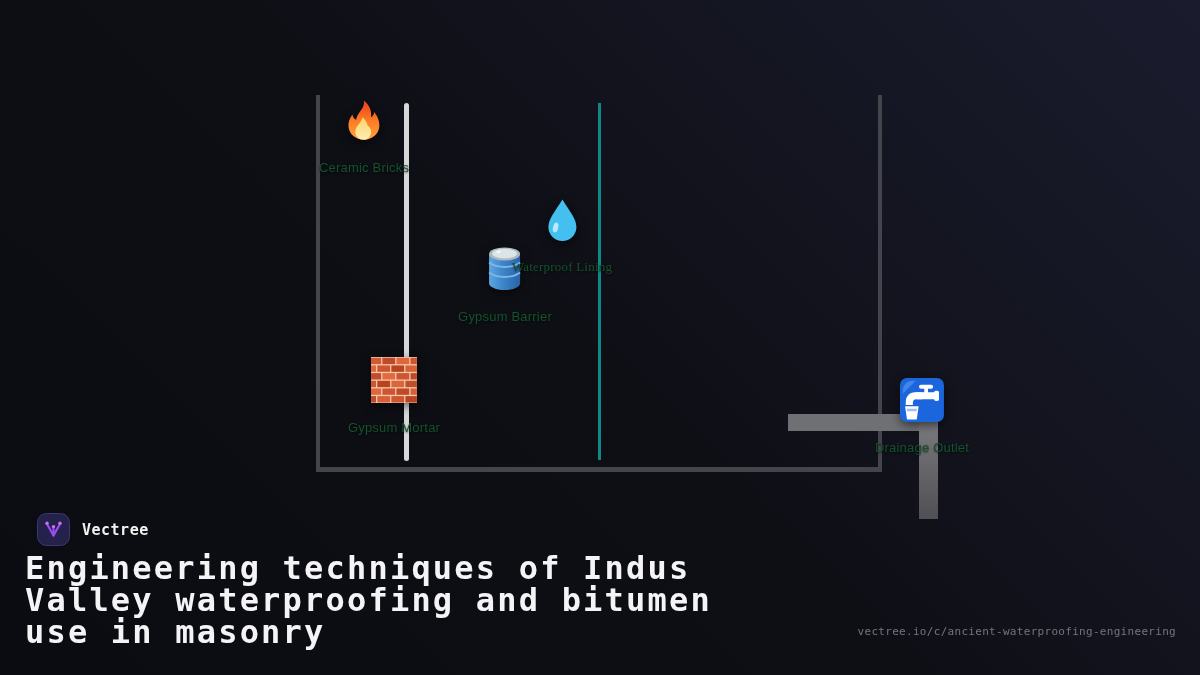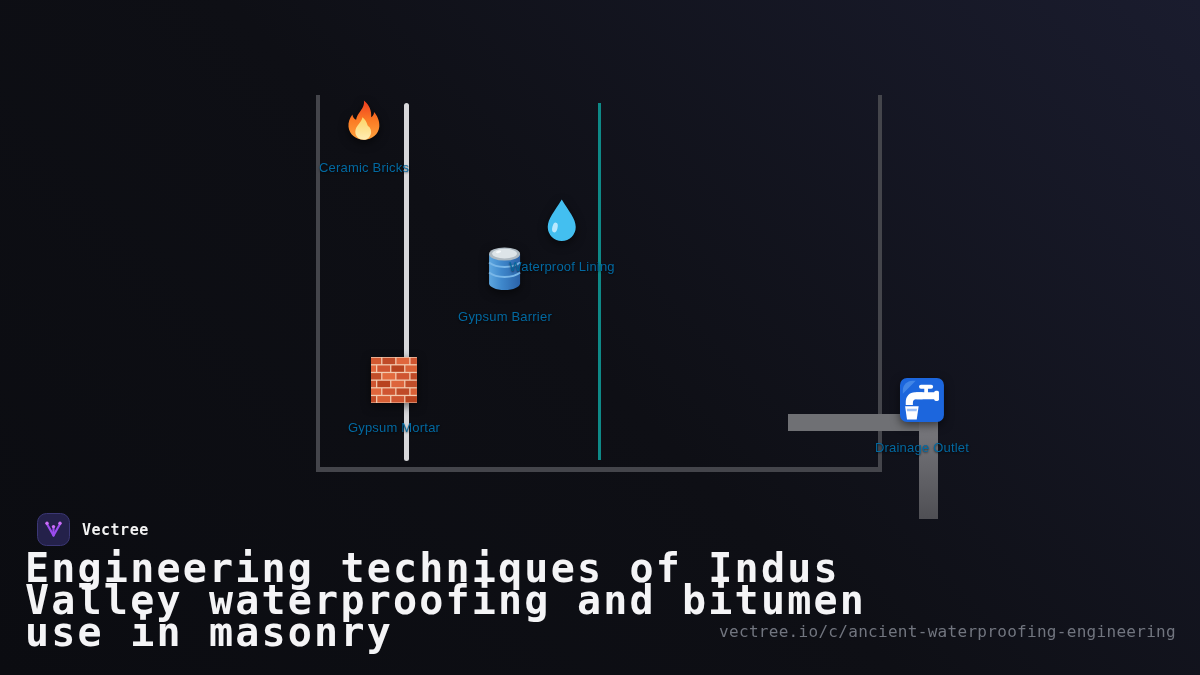--- a/index.html
+++ b/index.html
@@ -14,28 +14,28 @@
   .wall-left{left:316px;top:95px;width:4px;height:377px;}
   .wall-bottom{left:316px;top:467px;width:566px;height:5px;}
   .wall-right{left:878px;top:95px;width:4px;height:377px;}
   .layer-white{left:404px;top:103px;width:5px;height:358px;background:#d7d7da;border-radius:3px;}
   .layer-teal{left:598px;top:103px;width:3px;height:357px;background:#0e8987;}
   .pipe-h{left:788px;top:414px;width:150px;height:17px;background:#6f7074;}
   .pipe-v{left:919px;top:414px;width:19px;height:105px;background:linear-gradient(#7d7d82,#4f4f54);}
   
   .node{position:absolute;transform:translateX(-50%);display:flex;flex-direction:column;align-items:center;width:max-content;}
   .node .icon{display:block;filter:drop-shadow(0 3px 5px rgba(0,0,0,.55));}
-  .node .label{margin-top:17px;font-size:13px;line-height:16px;color:#0369a1;letter-spacing:.2px;
+  .node .label{margin-top:17px;font-size:13px;line-height:16px;color:#14532d;letter-spacing:.2px;
     text-shadow:0 1px 2px rgba(0,0,0,.6);white-space:nowrap;}
   
   .brand-row{left:25px;top:513px;display:flex;align-items:center;gap:12px;padding-left:12px;}
   .brand-name{font-family:"DejaVu Sans Mono",monospace;font-weight:bold;font-size:15px;color:#f2f2f2;letter-spacing:.5px;}
   .title{left:25px;top:552px;margin:0;font-family:"DejaVu Sans Mono",monospace;font-weight:bold;
-    font-size:40px;line-height:32px;letter-spacing:2.2px;color:#f4f4f6;white-space:pre-line;}
-  .url{right:24px;top:623px;font-family:"DejaVu Sans Mono",monospace;font-size:16px;line-height:18px;
+    font-size:32px;line-height:32px;letter-spacing:2.2px;color:#f4f4f6;white-space:pre-line;}
+  .url{right:24px;top:623px;font-family:"DejaVu Sans Mono",monospace;font-size:11px;line-height:18px;
     color:#71757f;letter-spacing:.3px;}
 </style>
 </head>
 <body>
 
 <div class="abs wall wall-left"></div>
 <div class="abs wall wall-bottom"></div>
 <div class="abs wall wall-right"></div>
 <div class="abs layer-white"></div>
 <div class="abs layer-teal"></div>
@@ -73,21 +73,21 @@
     <path fill="url(#drumGrad)" d="M2 8v29.2c0 3.8 6.9 6.9 15.5 6.9S33 41 33 37.2V8H2z"></path>
     <path d="M2 16.5c3.6 2.9 9 4.4 15.5 4.4s11.9-1.5 15.5-4.4" stroke="#79b7e8" stroke-width="2" fill="none"></path>
     <path d="M2 26.5c3.6 2.9 9 4.4 15.5 4.4s11.9-1.5 15.5-4.4" stroke="#79b7e8" stroke-width="2" fill="none"></path>
     <ellipse cx="17.5" cy="8" rx="15.5" ry="6.6" fill="#aeb9c1"></ellipse>
     <ellipse cx="17.5" cy="7.6" rx="12.4" ry="4.9" fill="#dde4e8"></ellipse>
     <ellipse cx="11.5" cy="5.9" rx="2.6" ry="1.1" fill="#f5f8fa" transform="rotate(-14 11.5 5.9)"></ellipse>
   </svg>
   <div class="label">Gypsum Barrier</div>
 </div>
 
-<div class="node" style="left:562px;top:198px;">
+<div class="node" style="left:562px;top:198px;font-family:Liberation Serif, serif;">
   <svg class="icon" width="31" height="44" viewBox="0 0 31 44">
     <path fill="#43bff0" d="M15.5 1.5C8.4 13.2 1.5 20.6 1.5 29a14 14 0 0 0 28 0c0-8.4-6.9-15.8-14-27.5z"></path>
     <ellipse cx="8.7" cy="29.5" rx="2.6" ry="5" fill="#cfeeff" opacity=".85" transform="rotate(14 8.7 29.5)"></ellipse>
   </svg>
   <div class="label">Waterproof Lining</div>
 </div>
 
 <div class="node" style="left:394px;top:357px;">
   <svg class="icon" width="46" height="46" viewBox="0 0 36 36">
     <rect width="36" height="36" fill="#f2c9ae"></rect>

